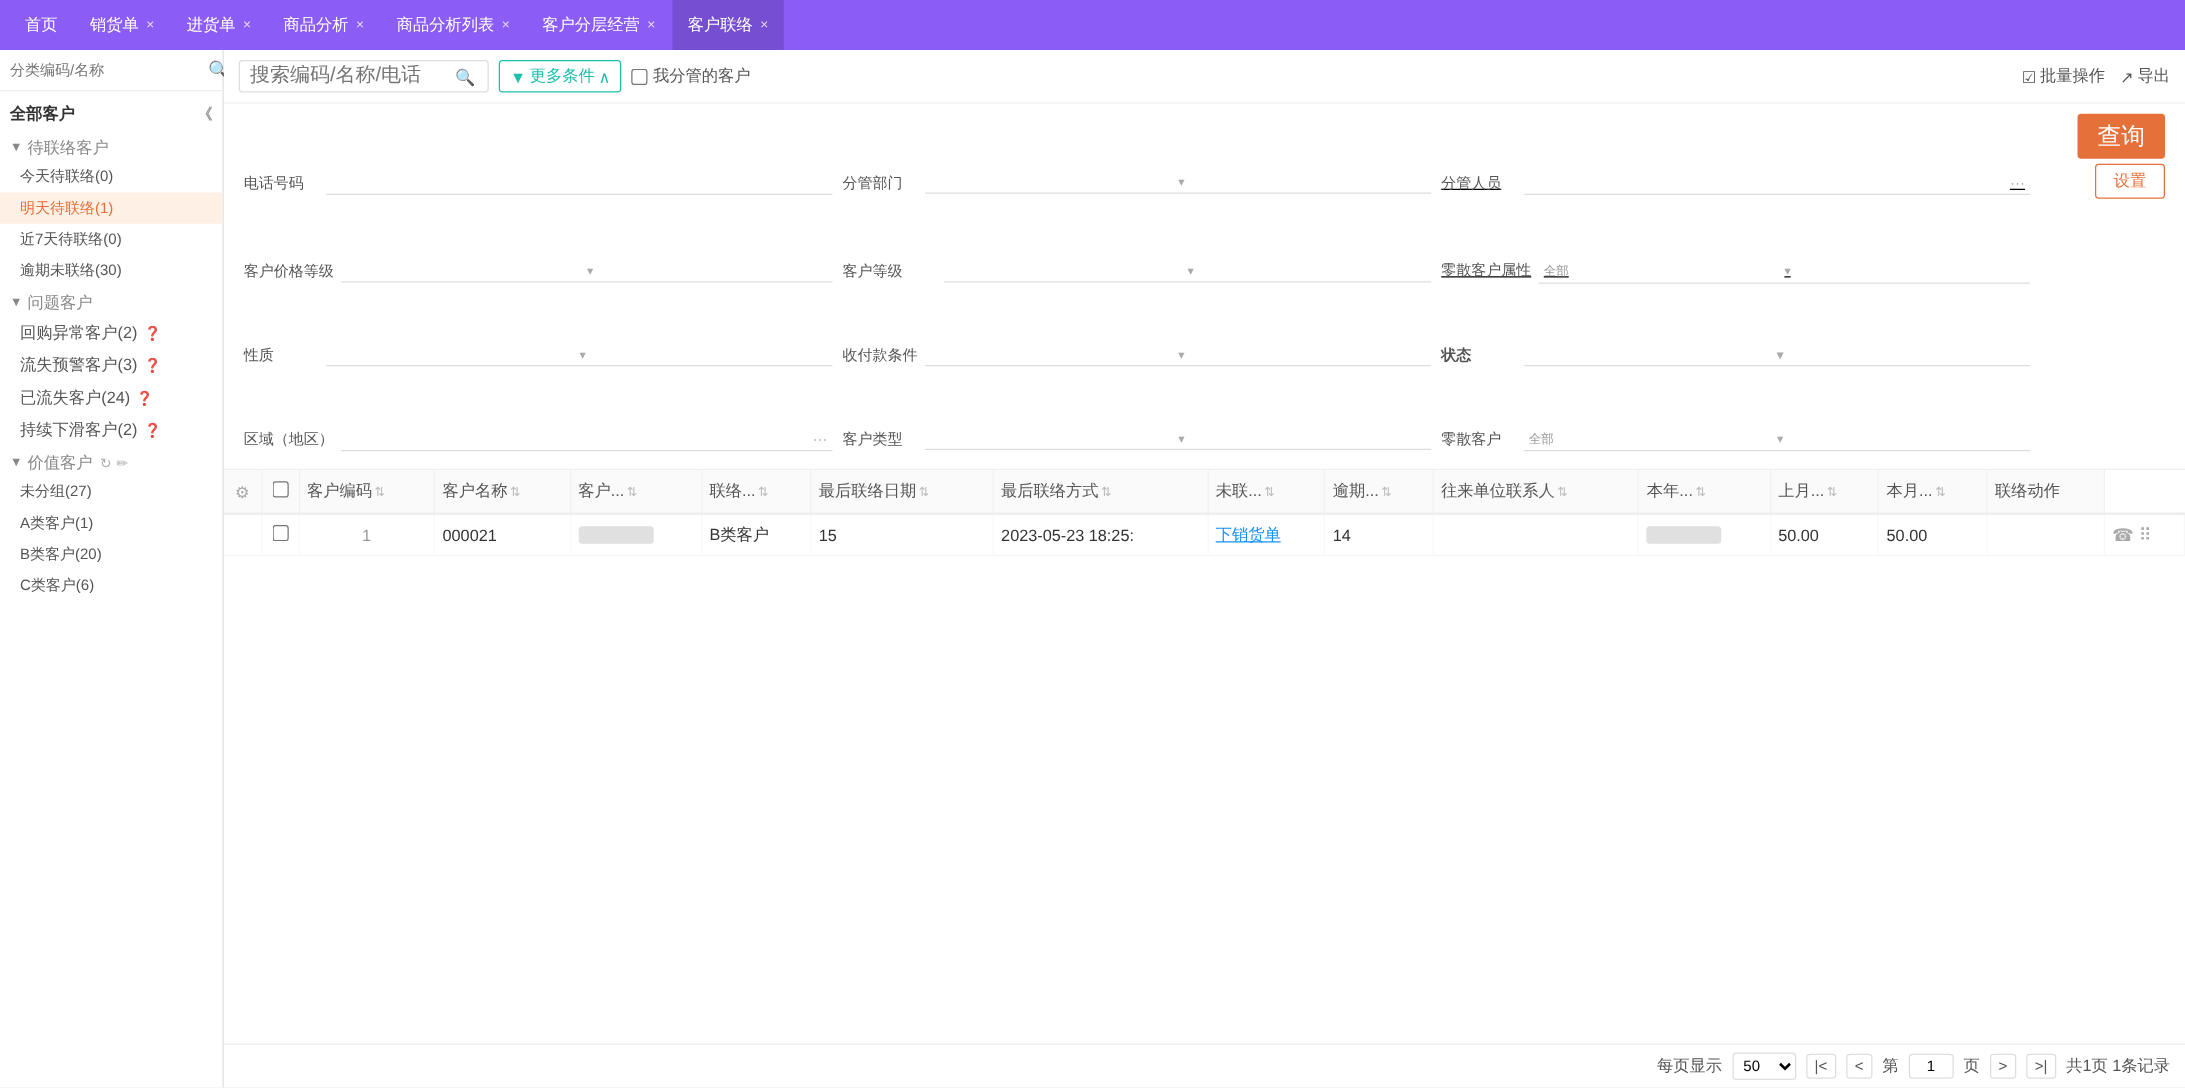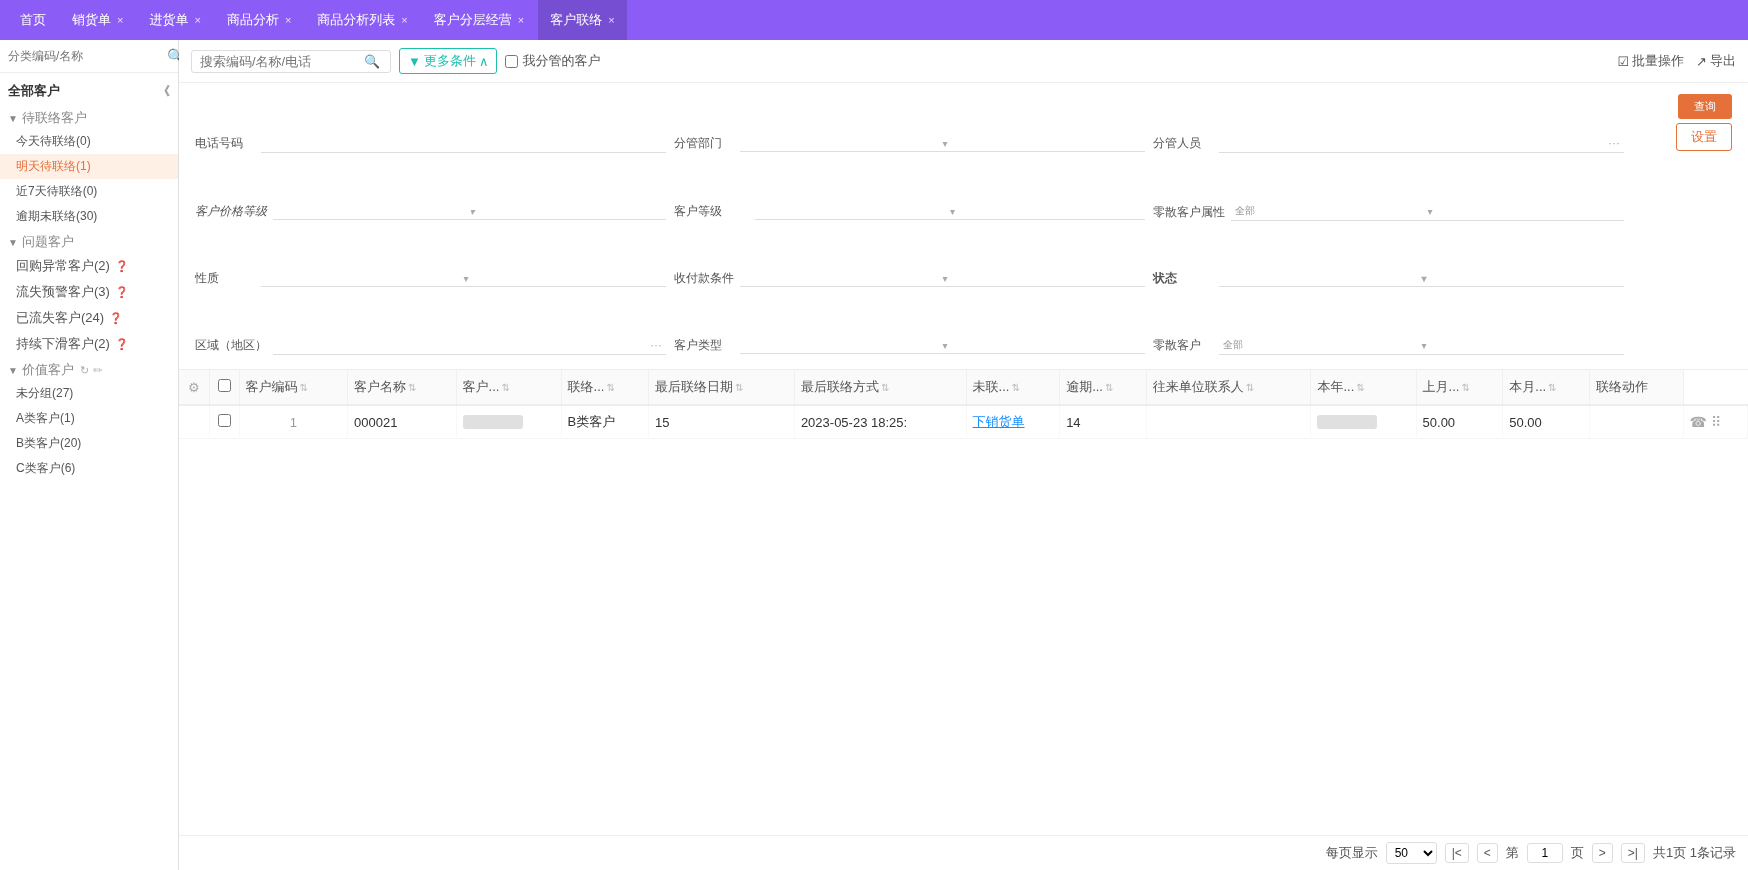--- a/index.html
+++ b/index.html
@@ -206,21 +206,21 @@
     .filter-select-wrap span { flex: 1; font-size: 10px; color: #999; }
     .filter-select-wrap .arrow { color: #aaa; font-size: 10px; }
     .filter-dots { color: #aaa; font-size: 12px; cursor: pointer; }
     .btn-query {
       background: #e6703a;
       color: #fff;
       border: none;
       border-radius: 3px;
       padding: 5px 16px;
       cursor: pointer;
-      font-size: 11px;
+      font-size: 19px;
     }
     .btn-settings {
       background: #fff;
       color: #e6703a;
       border: 1px solid #e6703a;
       border-radius: 3px;
       padding: 4px 14px;
       cursor: pointer;
       font-size: 13px;
     }
@@ -411,21 +411,21 @@
       <div class="sidebar-item">A类客户(1)</div>
       <div class="sidebar-item">B类客户(20)</div>
       <div class="sidebar-item">C类客户(6)</div>
     </div>
   </aside>
 
   <div class="content-area">
 
     <div class="search-toolbar">
       <div class="search-input-wrap">
-        <input type="text" style="font-size: 13px; color: #a16207;" placeholder="搜索编码/名称/电话">
+        <input type="text" style="font-size: 16px; color: #a16207;" placeholder="搜索编码/名称/电话">
         <span style="color:#1dbfad;cursor:pointer;">🔍</span>
       </div>
       <div class="filter-btn">
         <span>▼</span>
         <span>更多条件</span>
         <span>∧</span>
       </div>
       <label class="my-customers-check">
         <input type="checkbox" style="">
         <span>我分管的客户</span>
@@ -449,48 +449,48 @@
           <span class="filter-label">电话号码</span>
           <input class="filter-input" style="flex: 1 1 0%;">
         </div>
         <div class="filter-cell" style="flex:2;">
           <span class="filter-label">分管部门</span>
           <div class="filter-select-wrap">
             <span></span>
             <span class="arrow">▾</span>
           </div>
         </div>
-        <div class="filter-cell" style="flex:2;">
+        <div class="filter-cell" style="flex:2;text-decoration:underline;">
           <span class="filter-label">分管人员</span>
           <div style="flex:1;border-bottom:1px solid #ddd;padding:2px 4px;display:flex;align-items:center;justify-content:flex-end;">
             <span class="filter-dots">···</span>
           </div>
         </div>
         <div class="filter-right-col">
           <button class="btn-query">查询</button>
           <button class="btn-settings">设置</button>
         </div>
       </div>
 
       <div class="filter-row">
-        <div class="filter-cell" style="flex:2;font-style:italic;">
+        <div class="filter-cell" style="flex:2;">
           <span class="filter-label">客户价格等级</span>
           <div class="filter-select-wrap" style="flex:1;">
             <span></span>
             <span class="arrow">▾</span>
           </div>
         </div>
         <div class="filter-cell" style="flex:2;gap:21px;">
           <span class="filter-label">客户等级</span>
           <div class="filter-select-wrap" style="flex:1;">
             <span></span>
             <span class="arrow">▾</span>
           </div>
         </div>
-        <div class="filter-cell" style="flex:2;align-items:flex-end;">
+        <div class="filter-cell" style="flex:2;align-items:flex-start;text-decoration:underline;">
           <span class="filter-label">零散客户属性</span>
           <div class="filter-select-wrap" style="flex:1;">
             <span>全部</span>
             <span class="arrow">▾</span>
           </div>
         </div>
         <div style="min-width:100px;"></div>
       </div>
 
       <div class="filter-row">

